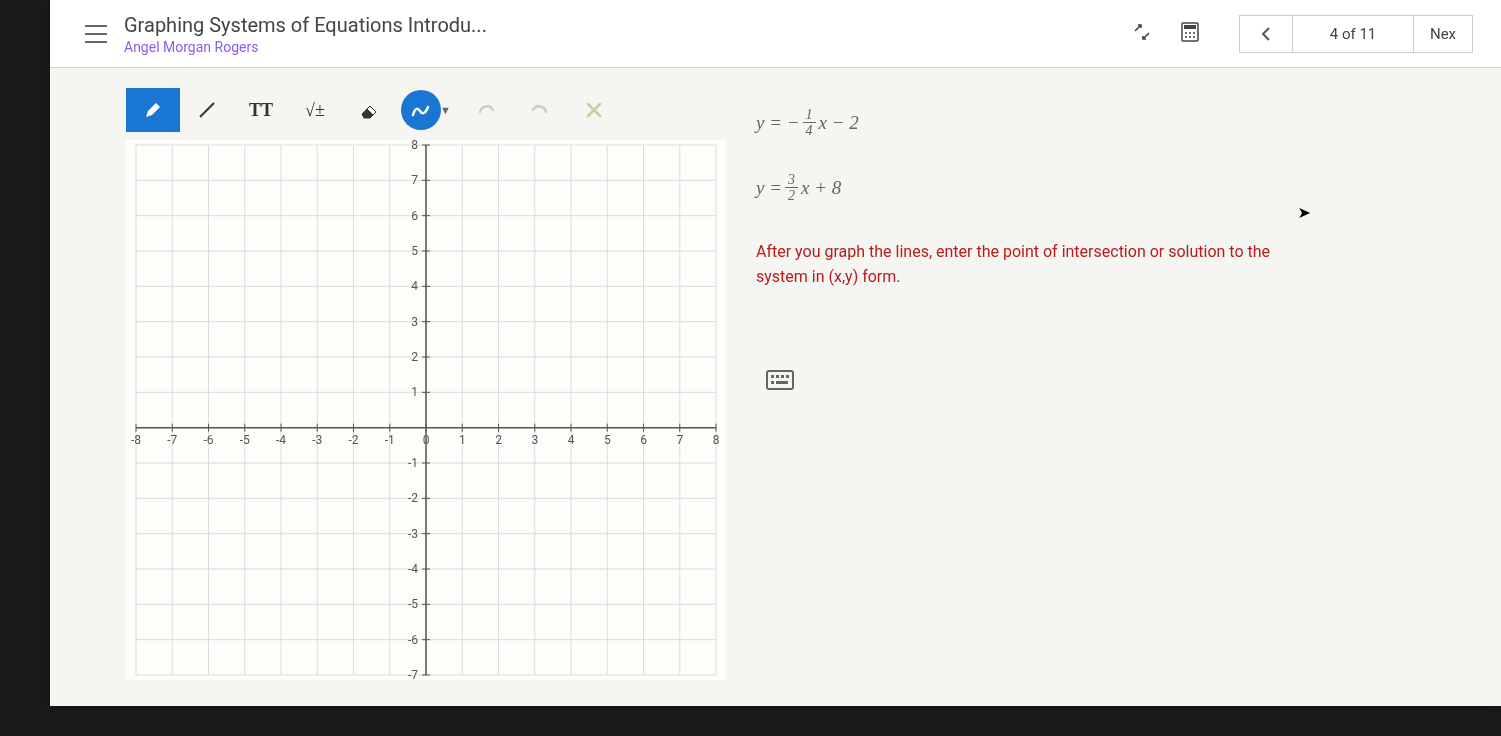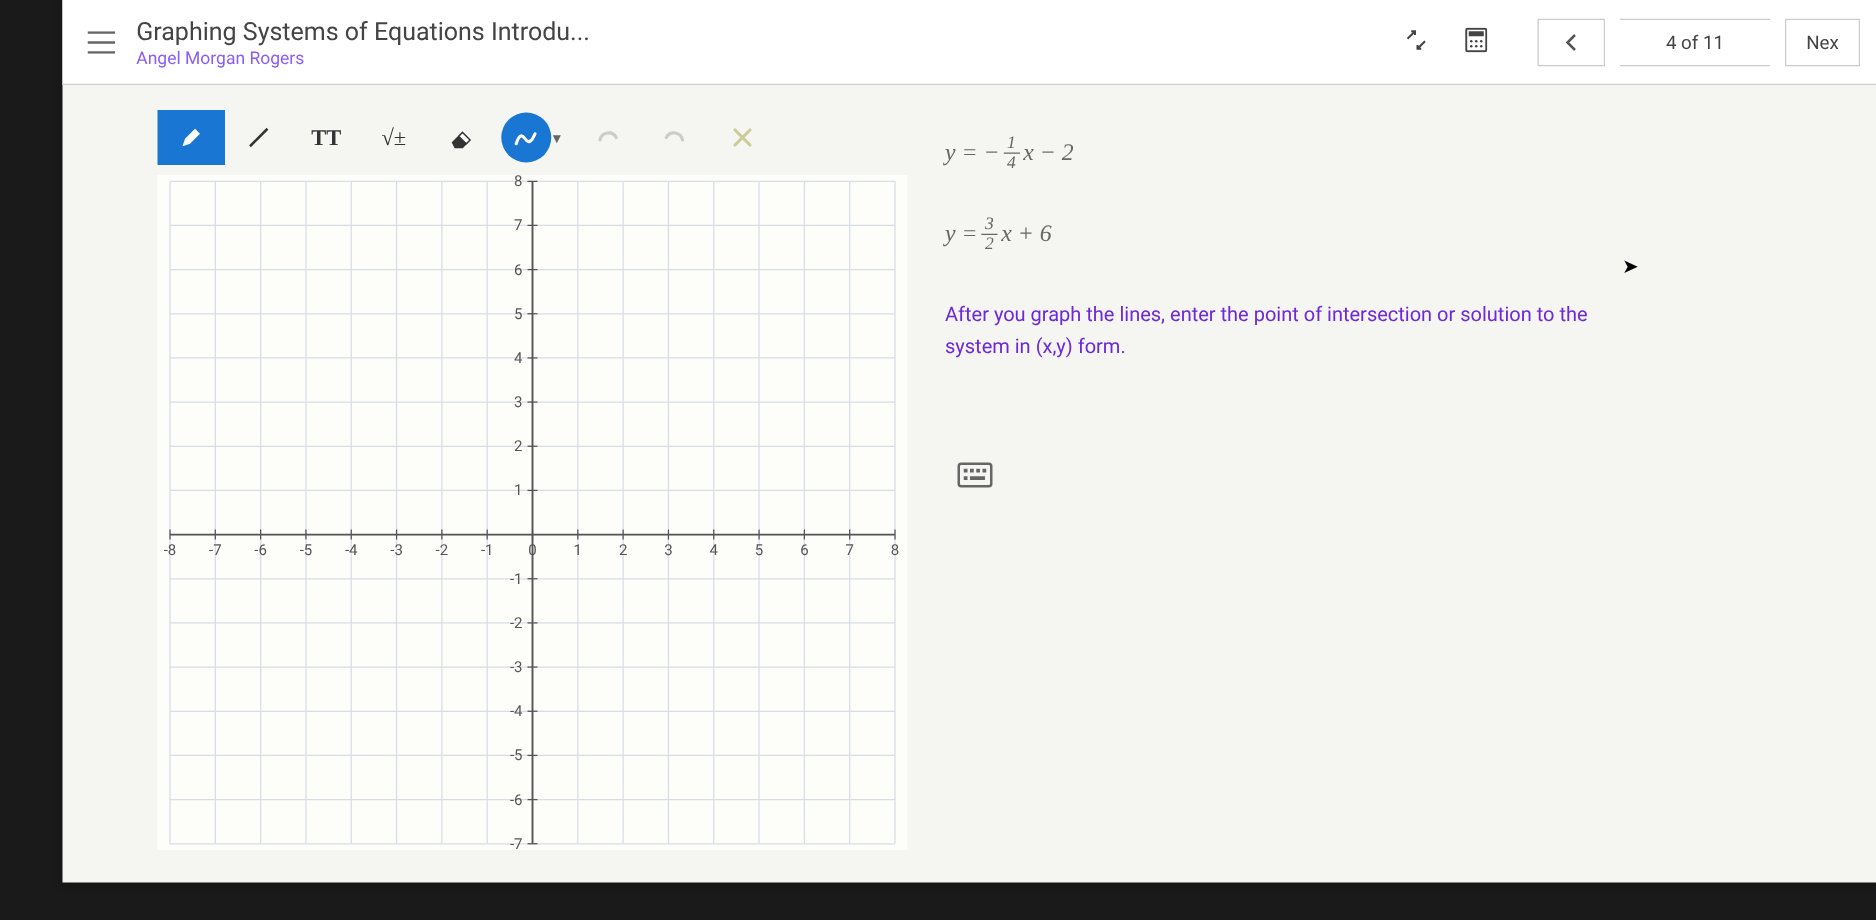--- a/index.html
+++ b/index.html
@@ -19,21 +19,21 @@
     bottom: 30px;
     background: #f5f5f2;
     box-shadow: 0 2px 8px rgba(0,0,0,0.3);
   }
   .header {
     height: 68px;
     background: #fff;
     border-bottom: 1px solid #d0d0d0;
     display: flex;
     align-items: center;
-    padding: 0 13px;
+    padding: 0 28px;
   }
   .menu-btn {
     width: 36px;
     height: 36px;
     display: flex;
     align-items: center;
     justify-content: center;
     cursor: pointer;
     color: #555;
   }
@@ -43,21 +43,21 @@
   .header-icons {
     display: flex;
     align-items: center;
     gap: 30px;
     margin-right: 40px;
   }
   .header-icons .icon { color: #555; cursor: pointer;}
   .header-right {
     display: flex;
     align-items: center;
-    gap: 12px;
+    gap: 0;
   }
   .nav-btn {
     width: 54px;
     height: 38px;
     border: 1px solid #ccc;
     background: #fff;
     display: flex;
     align-items: center;
     justify-content: center;
     font-size: 16px;
@@ -157,21 +157,21 @@
   .frac {
     display: inline-flex;
     flex-direction: column;
     align-items: center;
     font-size: 14px;
     margin: 0 3px;
     vertical-align: middle;
   }
   .frac .n { border-bottom: 1px solid #666; padding: 0 3px; line-height: 1; }
   .frac .d { padding: 0 3px; line-height: 1.1; }
-  .followup { margin-top: 20px; color: #6d28d9; font-size: 16px;}
+  .followup { margin-top: 20px; color: #b91c1c; font-size: 16px;}
   .answer-row {
     display: flex;
     align-items: center;
     justify-content: space-between;
     margin-top: 80px;
     padding: 0 10px;
   }
   .keyboard-icon {
     width: 28px;
     height: 20px;
@@ -415,21 +415,21 @@
         </span>
         <span>x − 2</span>
       </div>
 
       <div class="equation">
         <span>y = </span>
         <span class="frac">
           <span class="n">3</span>
           <span class="d">2</span>
         </span>
-        <span>x + 6</span>
+        <span>x + 8</span>
       </div>
 
       <div class="followup">After you graph the lines, enter the point of intersection or solution to the system in (x,y) form.</div>
 
       <div class="answer-row">
         <div class="keyboard-icon"></div>
       </div>
 
       <span class="cursor-arrow" style="top:200px; right:190px;">➤</span>
     </div>

